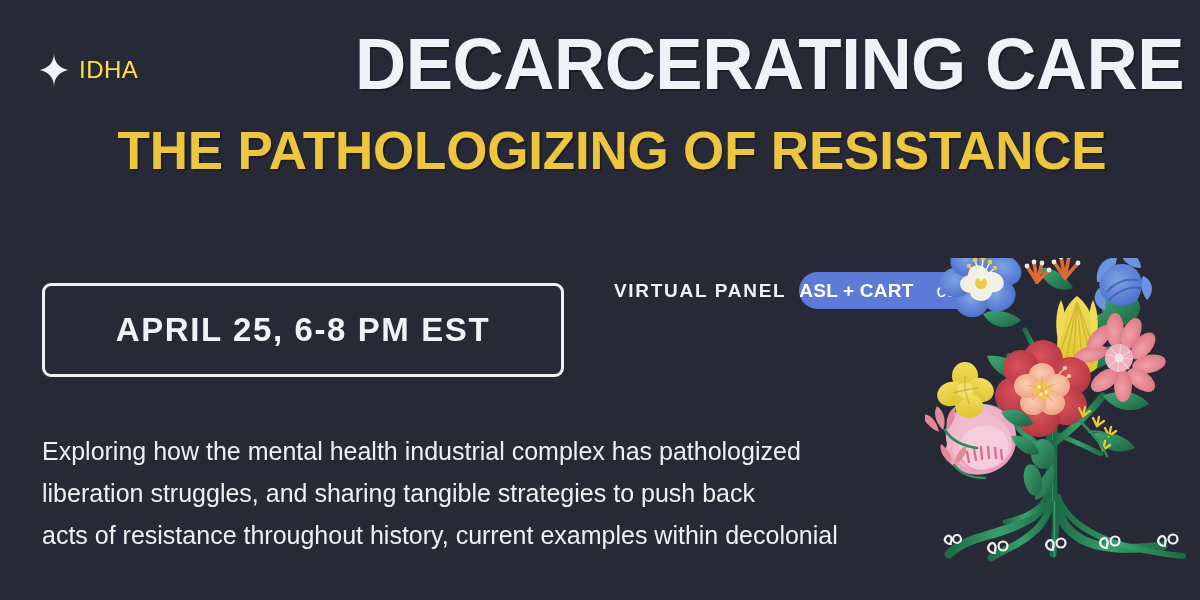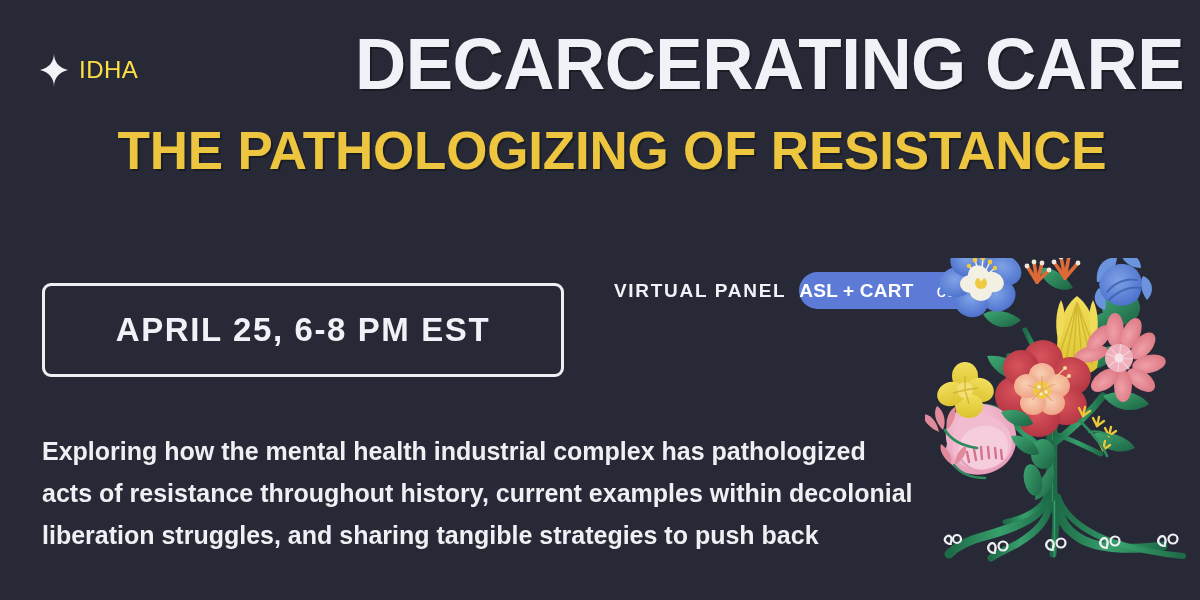--- a/index.html
+++ b/index.html
@@ -154,21 +154,21 @@
 
   
   #description {
     position: absolute;
     left: 42px;
     top: 430px;
     width: 870px;
   }
   .desc-line {
     font-family: "Liberation Sans", sans-serif;
-    font-weight: 700;
+    font-weight: 400;
     font-size: 25px;
     line-height: 42px;
     color: #EFF0F4;
     white-space: nowrap;
   }
 
   
   #flower-art {
     position: absolute;
     left: 925px;
@@ -206,22 +206,22 @@
     <div id="panel-label">VIRTUAL PANEL</div>
     <div id="asl-pill">
       <span id="asl-strong">ASL + CART</span>
       <span id="asl-rest">current</span>
     </div>
   </div>
 
   
   <div id="description">
     <div class="desc-line">Exploring how the mental health industrial complex has pathologized</div>
+    <div class="desc-line">liberation struggles, and sharing tangible strategies to push back</div>
     <div class="desc-line">acts of resistance throughout history, current examples within decolonial</div>
-    <div class="desc-line">liberation struggles, and sharing tangible strategies to push back</div>
   </div>
 
   
   <span>
   <svg id="flower-art" viewBox="0 0 268 312" xmlns="http://www.w3.org/2000/svg">
     <defs>
       <linearGradient id="gStem" x1="0" y1="0" x2="1" y2="0">
         <stop offset="0%" stop-color="#1D6B47"></stop>
         <stop offset="50%" stop-color="#37A06C"></stop>
         <stop offset="100%" stop-color="#1D6B47"></stop>

